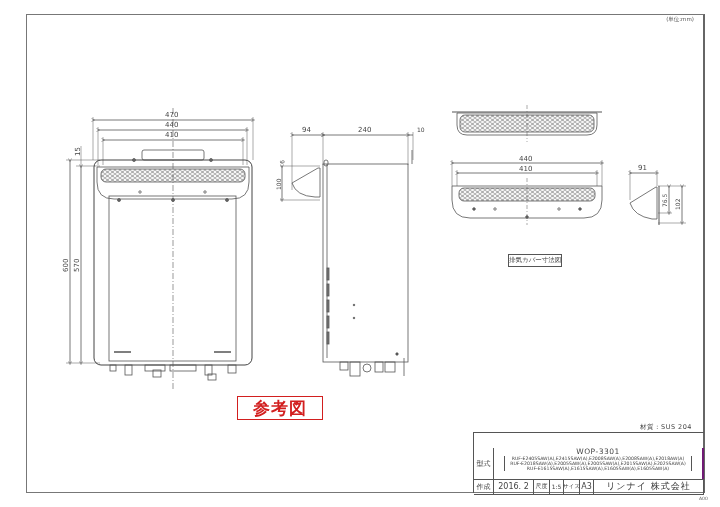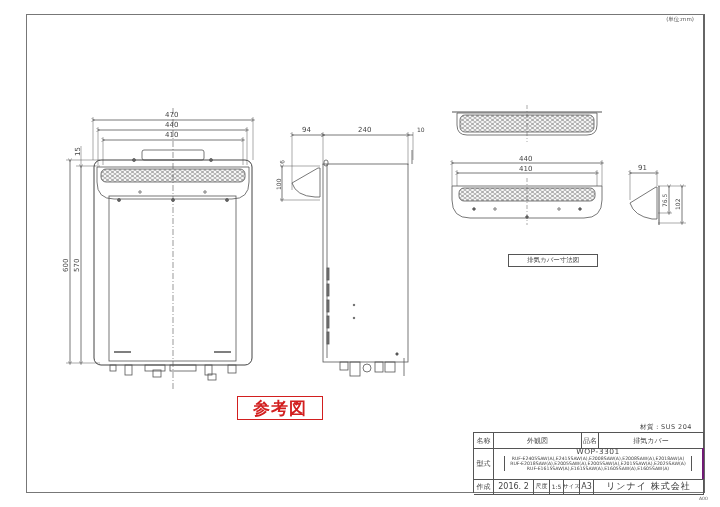--- a/index.html
+++ b/index.html
@@ -9,21 +9,21 @@
   svg.drawing { position:absolute; left:0; top:0; }
   .stamp { position:absolute; left:237px; top:396px; width:86px; height:24px; border:1.5px solid #d21f1f; box-sizing:border-box; display:flex; align-items:center; justify-content:center; color:#d21f1f; font-weight:bold; font-size:17px; letter-spacing:1px; font-family:"DejaVu Sans", sans-serif; }
   .material { position:absolute; left:640px; top:423px; font-size:6.5px; color:#444; letter-spacing:0.5px; }
   .tblock { position:absolute; left:473px; top:432px; width:231px; height:61px; border-top:1px solid #555; border-left:1px solid #555; box-sizing:border-box; font-size:7px; color:#444; }
   .row { position:absolute; left:0; right:0; border-bottom:1px solid #555; display:flex; }
   .cell { border-right:1px solid #555; display:flex; align-items:center; justify-content:center; box-sizing:border-box; white-space:nowrap; }
   .model-wrap { flex:1; position:relative; font-size:4.6px; line-height:5px; color:#444; }
   .model-title { position:absolute; left:0; right:0; top:0px; text-align:center; font-size:7.5px; line-height:8px; letter-spacing:0.5px; }
   .model-lines { position:absolute; left:10px; right:10px; top:8px; text-align:center; border-left:1px solid #555; border-right:1px solid #555; padding:0 2px; }
   .a00 { position:absolute; left:699px; top:496px; font-size:4.5px; color:#666; }
-  .caption { position:absolute; left:508px; top:254px; border:1px solid #555; font-size:6.5px; padding:1px 18px; color:#444; }
+  .caption { position:absolute; left:508px; top:254px; border:1px solid #555; font-size:6.5px; padding:1px 0; color:#444; }
   .dim { font-size:7px; fill:#444; font-family:"DejaVu Sans", sans-serif; }
 </style>
 </head>
 <body>
 
 <div class="sheet"></div>
 <div class="unit-note">(単位:mm)</div>
 
 <svg class="drawing" width="720" height="507" viewBox="0 0 720 507">
   <defs>
@@ -183,26 +183,20 @@
   </g>
 </svg>
 
 <div class="caption">排気カバー寸法図</div>
 
 <div class="stamp">参考図</div>
 
 <div class="material">材質：SUS 204</div>
 
 <div class="tblock">
-  <div class="row" style="top:0; height:15px;">
-    <div class="cell" style="width:20px;">名称</div>
-    <div class="cell" style="width:88px;">外観図</div>
-    <div class="cell" style="width:17px;">品名</div>
-    <div class="cell" style="flex:1;">排気カバー</div>
-  </div>
   <div class="row" style="top:15px; height:31px;">
     <div class="cell" style="width:20px;">型式</div>
     <div class="model-wrap cell" style="border-right:2px solid #701a75;">
       <div class="model-title">WOP-3301</div>
       <div class="model-lines">
         <div>RUF-E2405SAW(A),E2415SAW(A),E2008SAW(A),E2008SAW(A),E2018AW(A)</div>
         <div>RUF-E2018SAW(A),E2005SAW(A),E2005SAW(A),E2015SAW(A),E2025SAW(A)</div>
         <div>RUF-E1615SAW(A),E1615SAW(A),E1605SAW(A),E1605SAW(A)</div>
       </div>
     </div>

